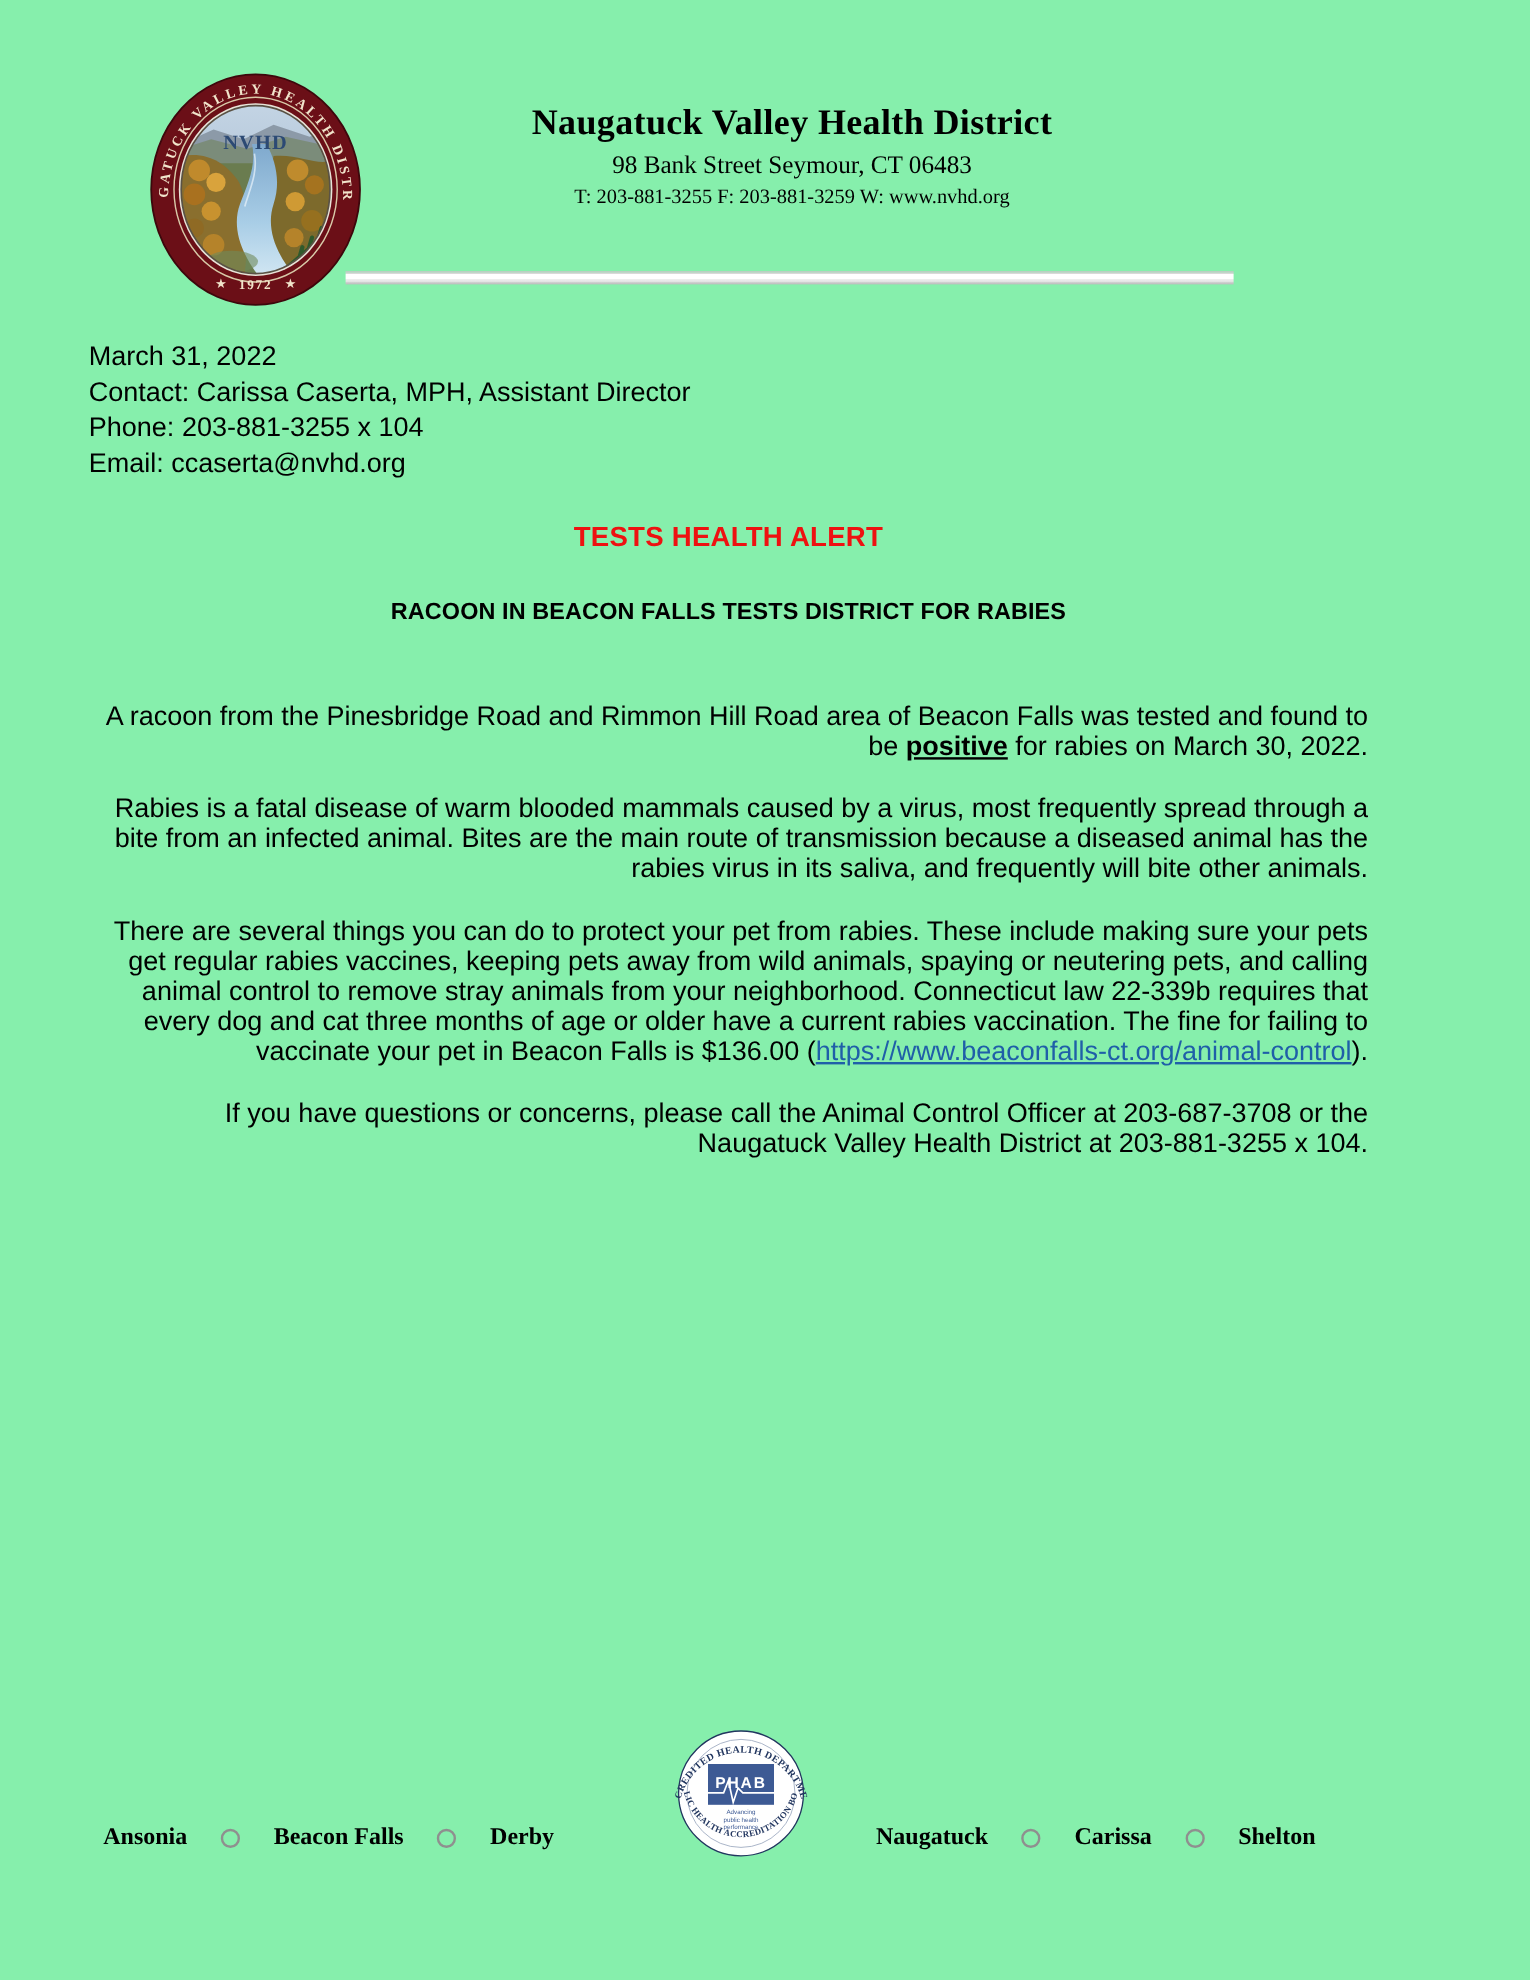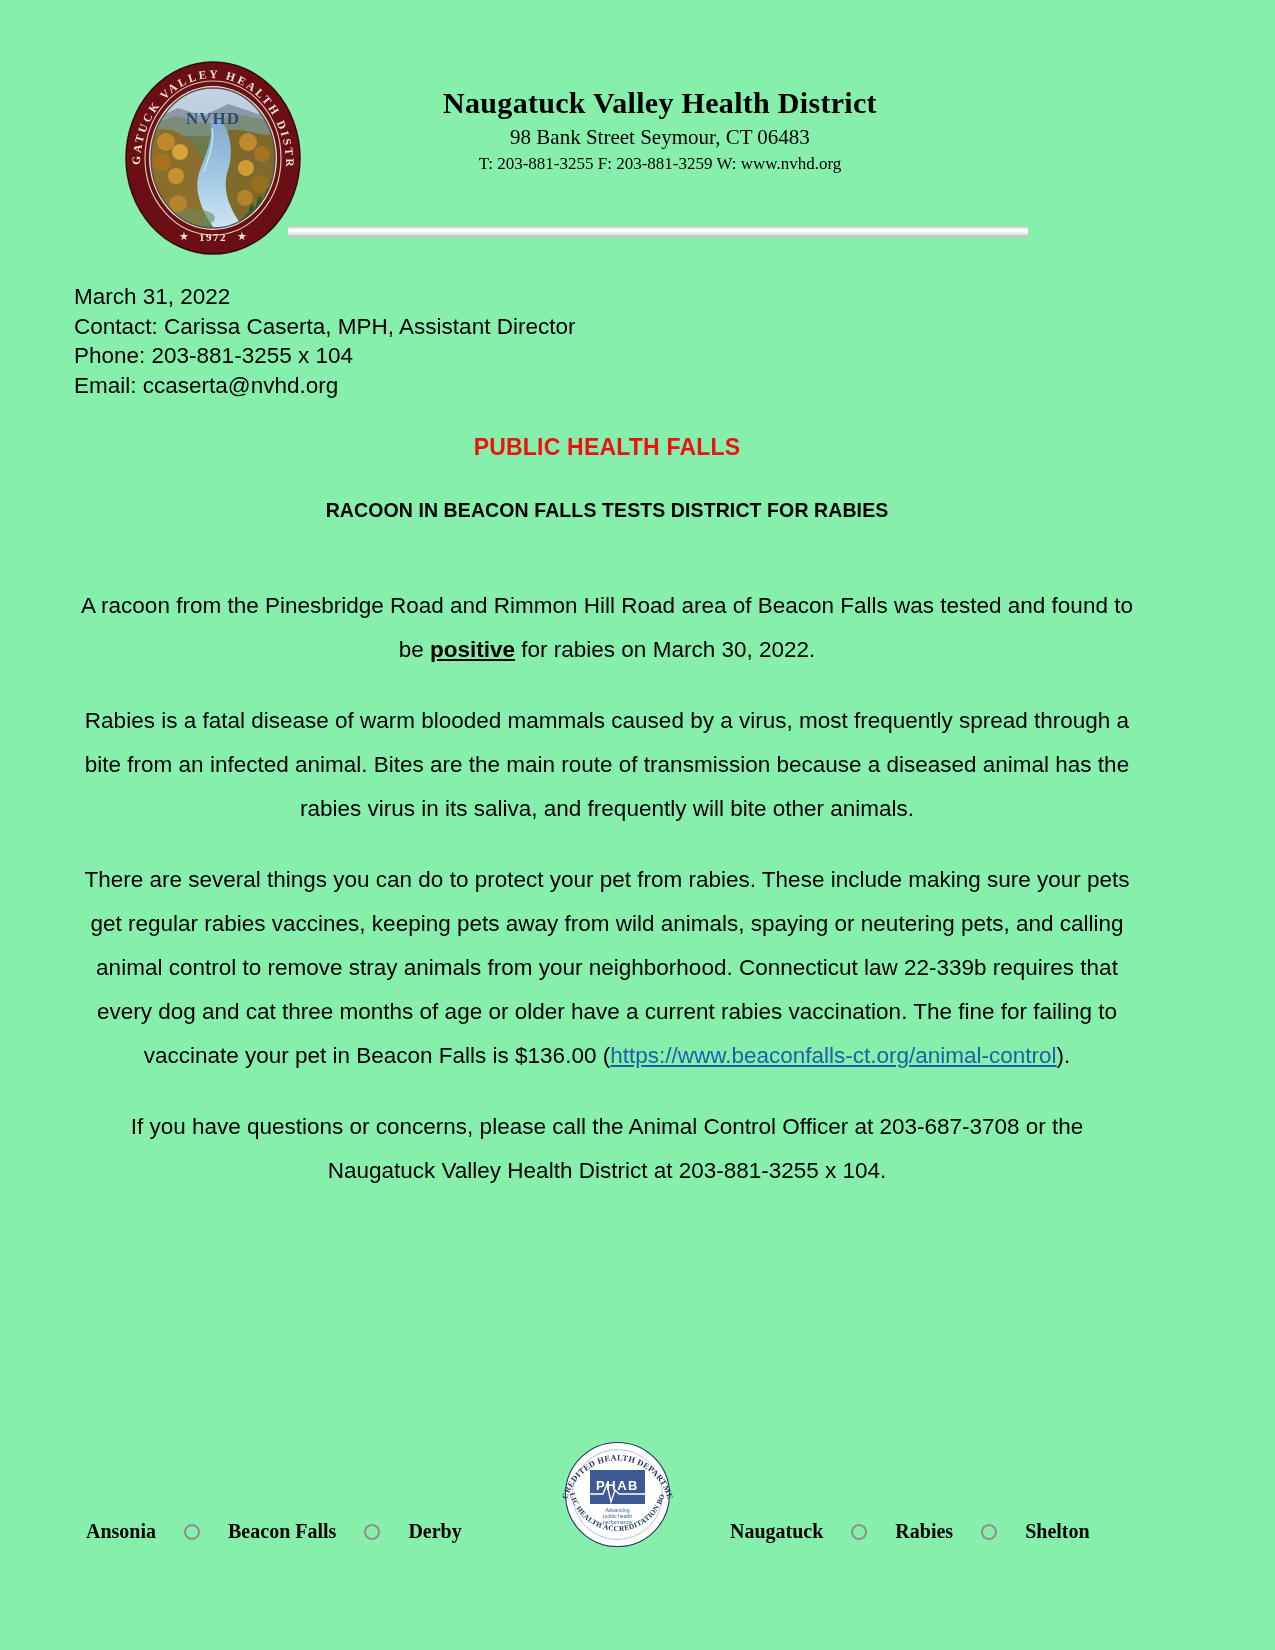--- a/index.html
+++ b/index.html
@@ -114,24 +114,24 @@
     text-align: center;
     font-size: 19.5px;
     font-weight: bold;
     margin-top: 38px;
     letter-spacing: 0.1px;
     color: #000;
   }
 
   .para {
     font-size: 22.5px;
-    line-height: 44px;
+    line-height: 25px;
     margin-top: 27px;
     color: #000;
-    text-align: center;
+    text-align: right;
   }
   .para.first { margin-top: 62px; }
 
   .b-u {
     font-weight: bold;
     text-decoration: underline;
   }
 
   .link {
     color: #1f5fa8;
@@ -286,21 +286,21 @@
 
   <div class="content">
 
     <div class="meta-block">
       <div class="meta-line">March 31, 2022</div>
       <div class="meta-line">Contact: Carissa Caserta, MPH, Assistant Director</div>
       <div class="meta-line">Phone: 203-881-3255 x 104</div>
       <div class="meta-line">Email: ccaserta@nvhd.org</div>
     </div>
 
-    <div class="alert-title">PUBLIC HEALTH FALLS</div>
+    <div class="alert-title">TESTS HEALTH ALERT</div>
 
     <div class="headline">RACOON IN BEACON FALLS TESTS DISTRICT FOR RABIES</div>
 
     <p class="para first"><span>A racoon from the Pinesbridge Road and Rimmon Hill Road area of Beacon Falls was tested and found to be </span><span class="b-u">positive</span><span> for rabies on March 30, 2022.</span></p>
 
     <p class="para">Rabies is a fatal disease of warm blooded mammals caused by a virus, most frequently spread through a bite from an infected animal. Bites are the main route of transmission because a diseased animal has the rabies virus in its saliva, and frequently will bite other animals.</p>
 
     <p class="para"><span>There are several things you can do to protect your pet from rabies. These include making sure your pets get regular rabies vaccines, keeping pets away from wild animals, spaying or neutering pets, and calling animal control to remove stray animals from your neighborhood. Connecticut law 22-339b requires that every dog and cat three months of age or older have a current rabies vaccination. The fine for failing to vaccinate your pet in Beacon Falls is $136.00 (</span><span class="link">https://www.beaconfalls-ct.org/animal-control</span><span>).</span></p>
 
     <p class="para">If you have questions or concerns, please call the Animal Control Officer at 203-687-3708 or the Naugatuck Valley Health District at 203-881-3255 x 104.</p>
@@ -339,19 +339,19 @@
       <span class="town">Ansonia</span>
       <span class="town-sep"></span>
       <span class="town">Beacon Falls</span>
       <span class="town-sep"></span>
       <span class="town">Derby</span>
     </div>
 
     <div class="towns-right">
       <span class="town">Naugatuck</span>
       <span class="town-sep"></span>
-      <span class="town">Rabies</span>
+      <span class="town">Carissa</span>
       <span class="town-sep"></span>
       <span class="town">Shelton</span>
     </div>
   </div>
 
 </div>
 
 </body></html>

